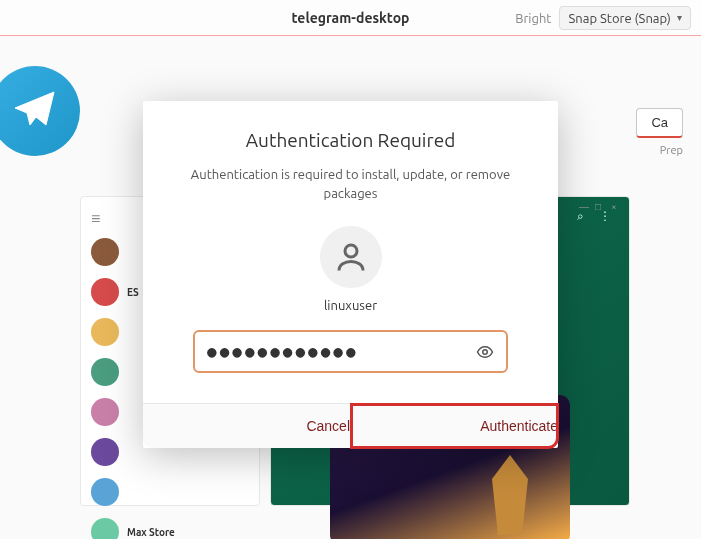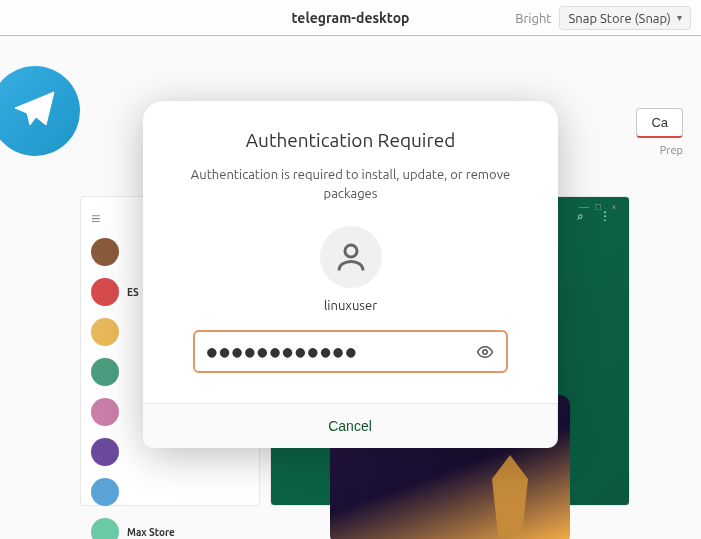--- a/index.html
+++ b/index.html
@@ -167,21 +167,21 @@
       position: absolute;
       inset: 0;
       display: flex;
       align-items: center;
       justify-content: center;
       pointer-events: none;
     }
     .dialog {
       width: 415px;
       background: #fff;
-      border-radius: 20px;
+      border-radius: 2px;
       box-shadow: 0 8px 40px rgba(0,0,0,0.25);
       padding: 28px 0 0 0;
       margin-top: 10px;
       pointer-events: auto;
     }
     .dlg-title {
       text-align: center;
       font-size: 19px;
       font-weight: 400;
       color: #333;
@@ -234,23 +234,23 @@
     }
     .eye-icon { color: #555; cursor: pointer; }
     
     .dlg-btns {
       display: flex;
       border-top: 1px solid #e6e6e6;
     }
     .dlg-btn {
       flex: 1;
       padding: 14px 0;
-      text-align: center;
+      text-align: right;
       font-size: 14px;
-      color: #14532d;
+      color: #7f1d1d;
       border: none;
       background: #fafafa;
       cursor: pointer;
     }
     .dlg-btn:first-child {
       border-right: 1px solid #e6e6e6;
       border-bottom-left-radius: 10px;
     }
     .dlg-btn:last-child {
       border-bottom-right-radius: 10px;
@@ -389,15 +389,16 @@
       <div class="pw-field">
         <span class="pw-dots">●●●●●●●●●●●●</span>
         <svg class="eye-icon" width="18" height="18" viewBox="0 0 24 24" fill="none" stroke="currentColor" stroke-width="2">
           <circle cx="12" cy="12" r="3"></circle>
           <path d="M2 12s3.5-7 10-7 10 7 10 7-3.5 7-10 7-10-7-10-7z"></path>
         </svg>
       </div>
     </div>
     <div class="dlg-btns">
       <button class="dlg-btn">Cancel</button>
+      <button class="dlg-btn highlight">Authenticate</button>
     </div>
   </div>
 </div>
 
 </body></html>

